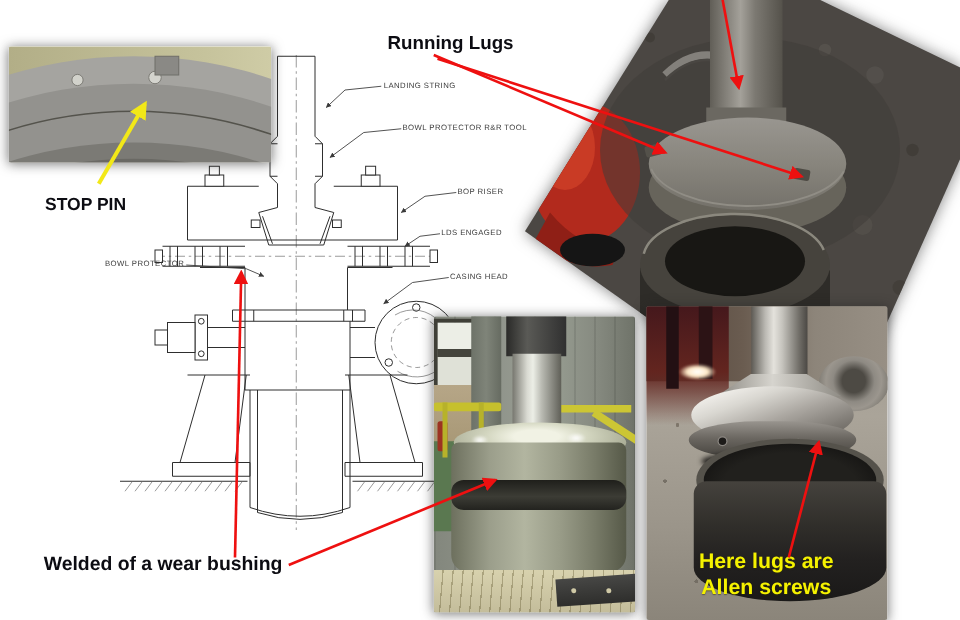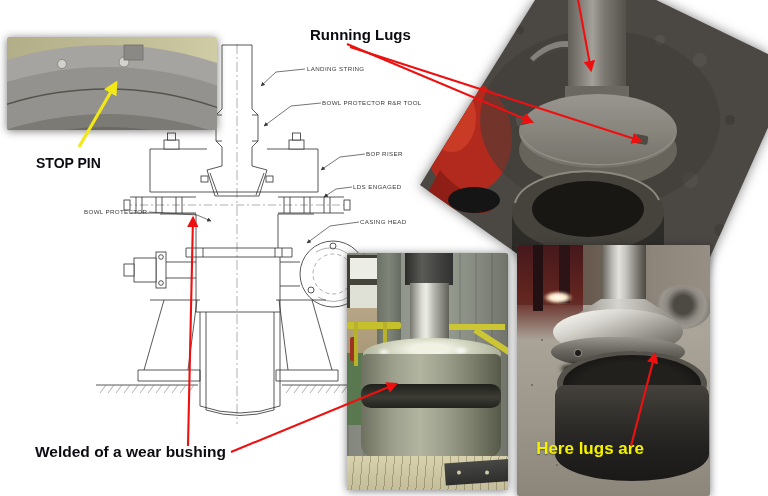--- a/index.html
+++ b/index.html
@@ -4,21 +4,21 @@
 <style>
   html,body{margin:0;padding:0;}
   body{width:768px;height:496px;position:relative;overflow:hidden;
        font-family:"Liberation Sans",sans-serif;background:var(--background,#fff);}
 
   
   .big-label{position:absolute;font-weight:bold;color:var(--annotation-black,#0c0c12);z-index:6;white-space:nowrap;}
   #welded-lugs{left:310px;top:26px;font-size:15px;}
   #stop-pin{left:36px;top:155px;font-size:14px;}
   #running-caption{left:35px;top:443px;font-size:15.5px;}
-  .yellow-caption{position:absolute;left:504px;top:438px;width:172px;z-index:6;text-align:center;
+  .yellow-caption{position:absolute;left:527px;top:438px;width:172px;z-index:6;text-align:center;
       font-weight:bold;font-size:17px;line-height:21px;color:var(--caption-yellow,#f5f200);
       text-shadow:0 1px 1px rgba(50,50,0,.55);}
 
   
   .callout{position:absolute;z-index:1;font-size:6.2px;letter-spacing:.35px;color:#3a3a3a;white-space:nowrap;}
   #co-landing{left:307px;top:65px;}
   #co-rrtool{left:322px;top:99px;}
   #co-bopriser{left:366px;top:150px;}
   #co-lds{left:353px;top:183px;}
   #co-casinghead{left:360px;top:218px;}
@@ -339,20 +339,21 @@
   <div class="p5-ring-outer"></div>
   <div class="p5-ring-open"></div>
   <div class="p5-ring-body"></div>
 </div>
 
 <span class="big-label" id="welded-lugs">Running Lugs</span>
 <span class="big-label" id="stop-pin">STOP PIN</span>
 <span class="big-label" id="running-caption">Welded of a wear bushing</span>
 <div class="yellow-caption">
   <span style="display:block">Here lugs are</span>
+  <span style="display:block">Allen screws</span>
 </div>
 
 <svg id="overlay" width="768" height="496" viewBox="0 0 768 496">
   <defs>
     <marker id="mRed" viewBox="0 0 10 10" refX="8" refY="5" markerWidth="5.5" markerHeight="5.5" orient="auto">
       <path class="red-head" d="M0,0 L10,5 L0,10 Z"></path>
     </marker>
     <marker id="mYel" viewBox="0 0 10 10" refX="8" refY="5" markerWidth="4.5" markerHeight="4.5" orient="auto">
       <path class="yel-head" d="M0,0 L10,5 L0,10 Z"></path>
     </marker>

